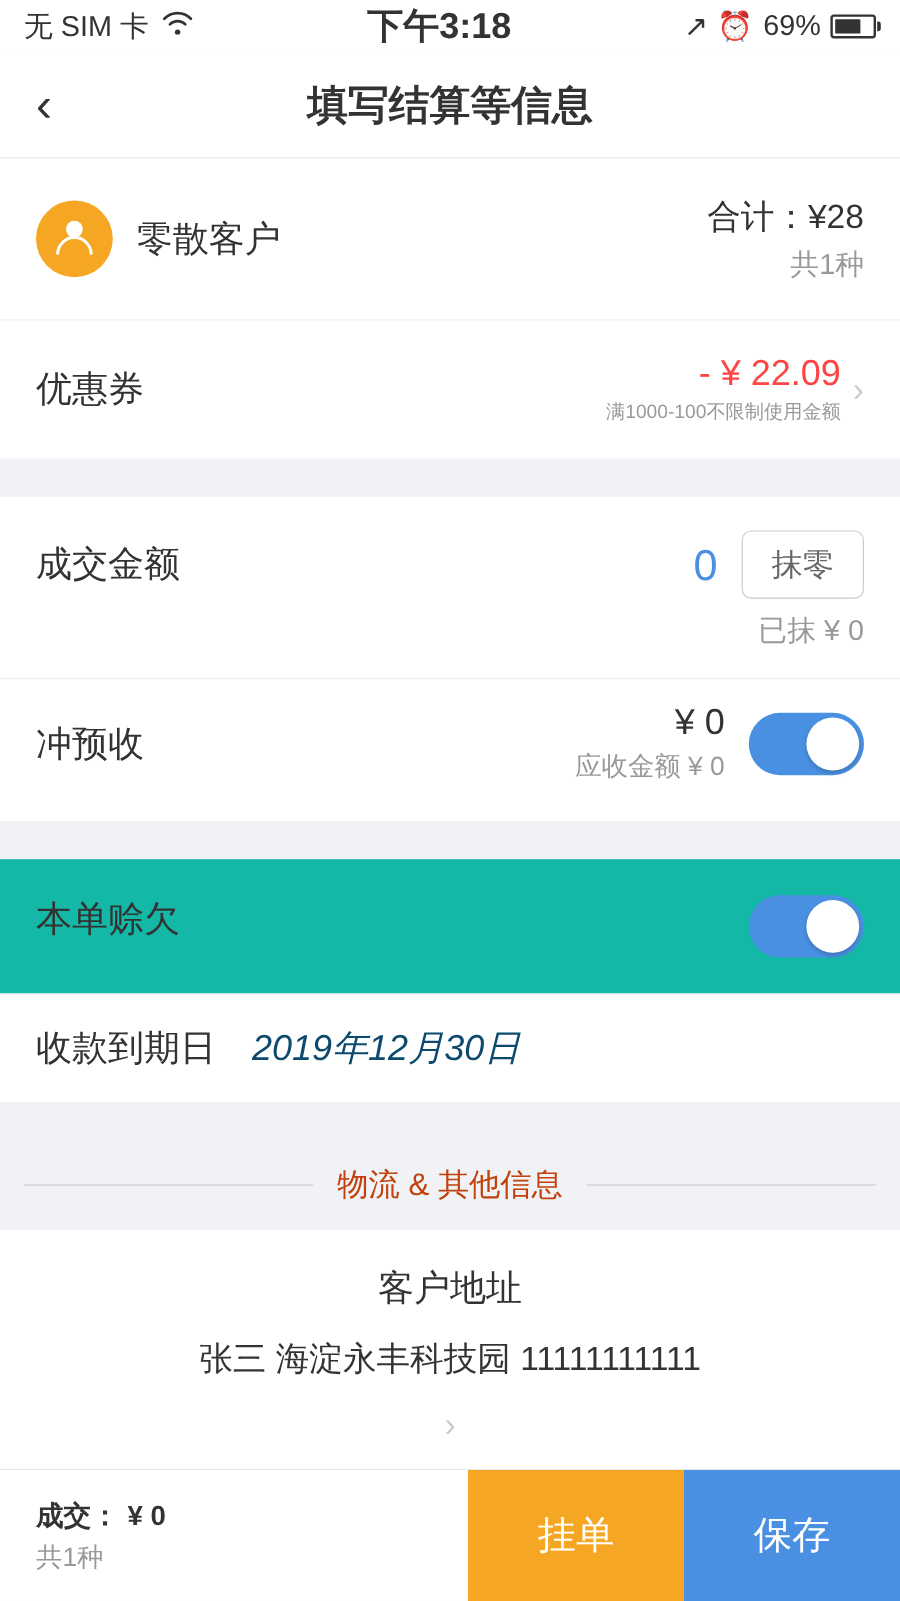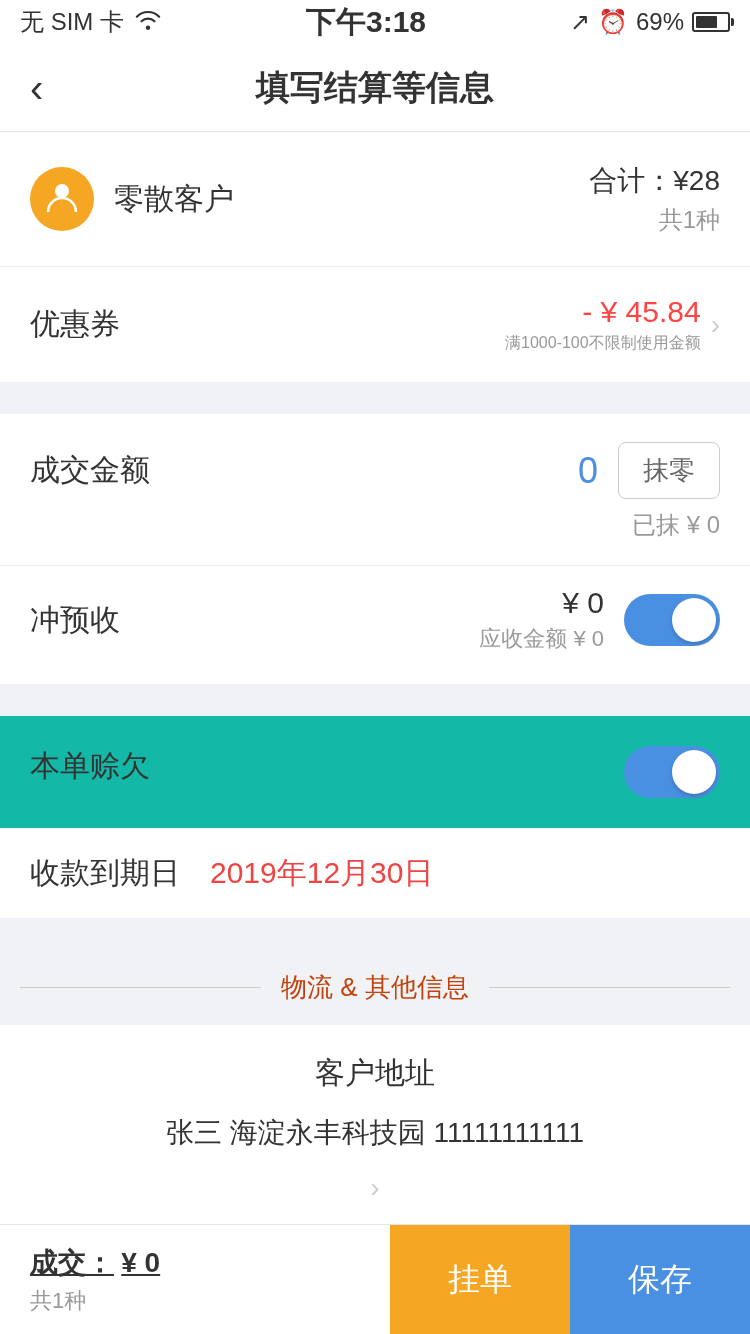--- a/index.html
+++ b/index.html
@@ -205,21 +205,21 @@
       display: flex;
       align-items: center;
       padding: 24px 30px;
       background: #fff;
       border-top: 1px solid #f0f0f0;
       font-size: 30px;
       color: #333;
       gap: 30px;
     }
     .duedate-label { flex-shrink: 0; text-align: center; }
-    .duedate-value { color: #ef4444; }
+    .duedate-value { color: #0c4a6e; font-style: italic; }
 
     
     .logistics-sep {
       background: #f0f2f5;
       height: 16px;
     }
     .logistics-header {
       background: #f0f2f5;
       text-align: center;
       padding: 20px;
@@ -252,21 +252,21 @@
       background: #fff;
       display: flex;
       align-items: center;
       border-top: 1px solid #e5e5e5;
     }
     .bottom-info {
       flex: 1;
       padding: 0 30px;
     }
     .bottom-deal { font-size: 26px; color: #333; }
-    .bottom-deal span { font-size: 28px; font-weight: 600; text-decoration: underline; }
+    .bottom-deal span { font-size: 23px; font-weight: 600; }
     .bottom-count { font-size: 22px; color: #999; margin-top: 4px; }
     .bottom-btn {
       height: 110px;
       width: 180px;
       display: flex;
       align-items: center;
       justify-content: center;
       font-size: 32px;
       font-weight: 500;
       color: #fff;
@@ -324,21 +324,21 @@
       <div class="customer-right">
         <div class="customer-total">合计：¥28</div>
         <div class="customer-count">共1种</div>
       </div>
     </div>
 
     <div class="row-item">
       <span class="row-label">优惠券</span>
       <div class="row-right">
         <div>
-          <div class="coupon-amount">- ¥ 45.84</div>
+          <div class="coupon-amount">- ¥ 22.09</div>
           <div class="coupon-desc">满1000-100不限制使用金额</div>
         </div>
         <span class="chevron-icon">›</span>
       </div>
     </div>
   </div>
 
   <div class="section-sep"></div>
 
   <div class="card">

